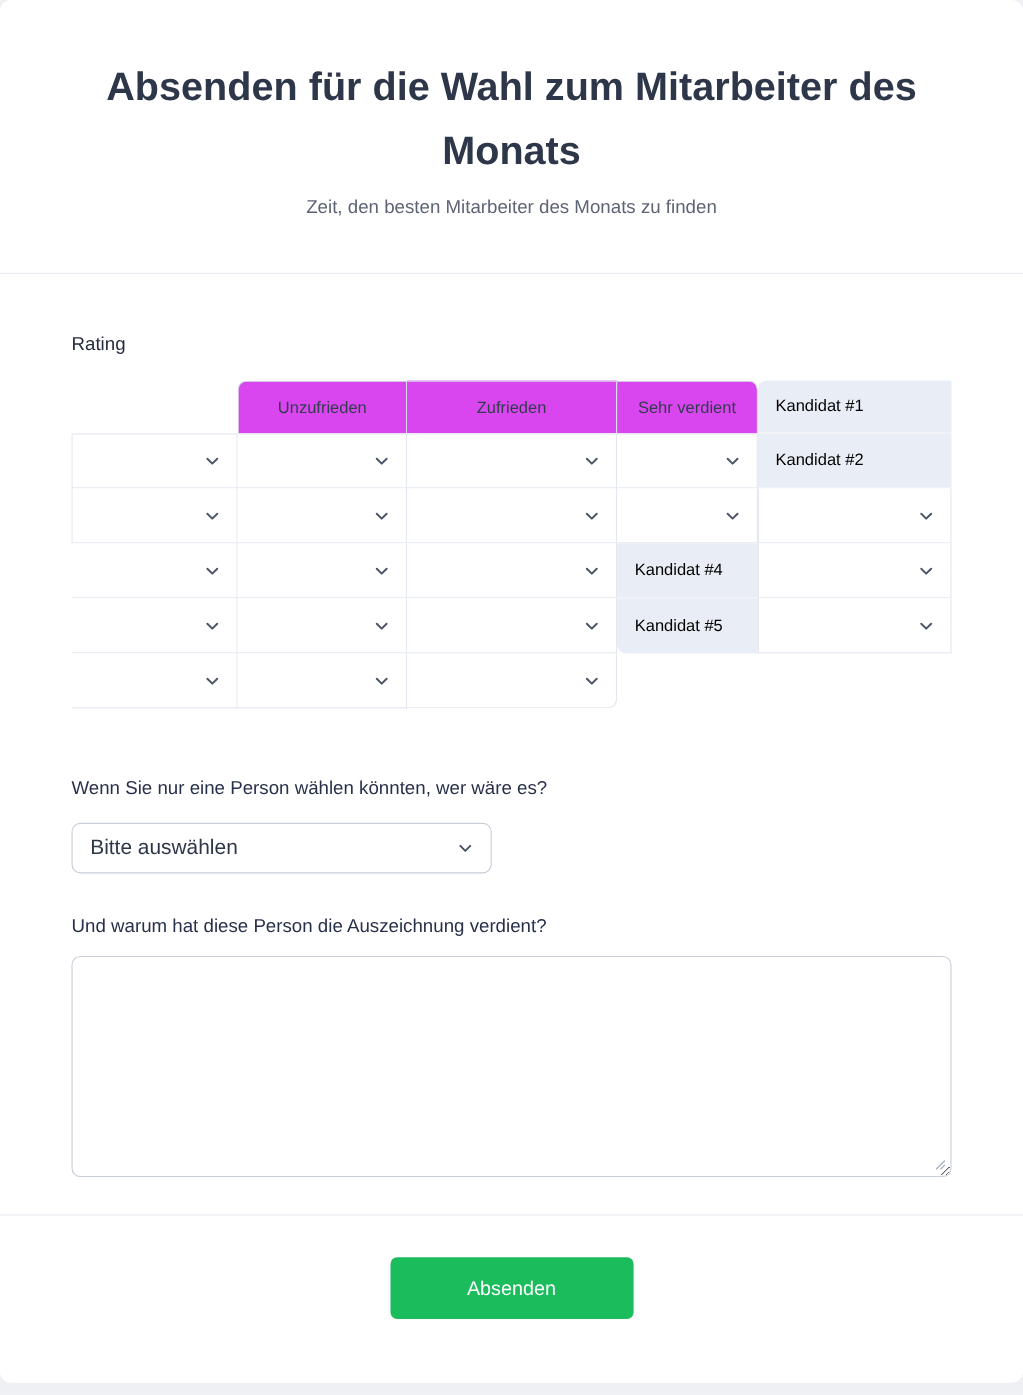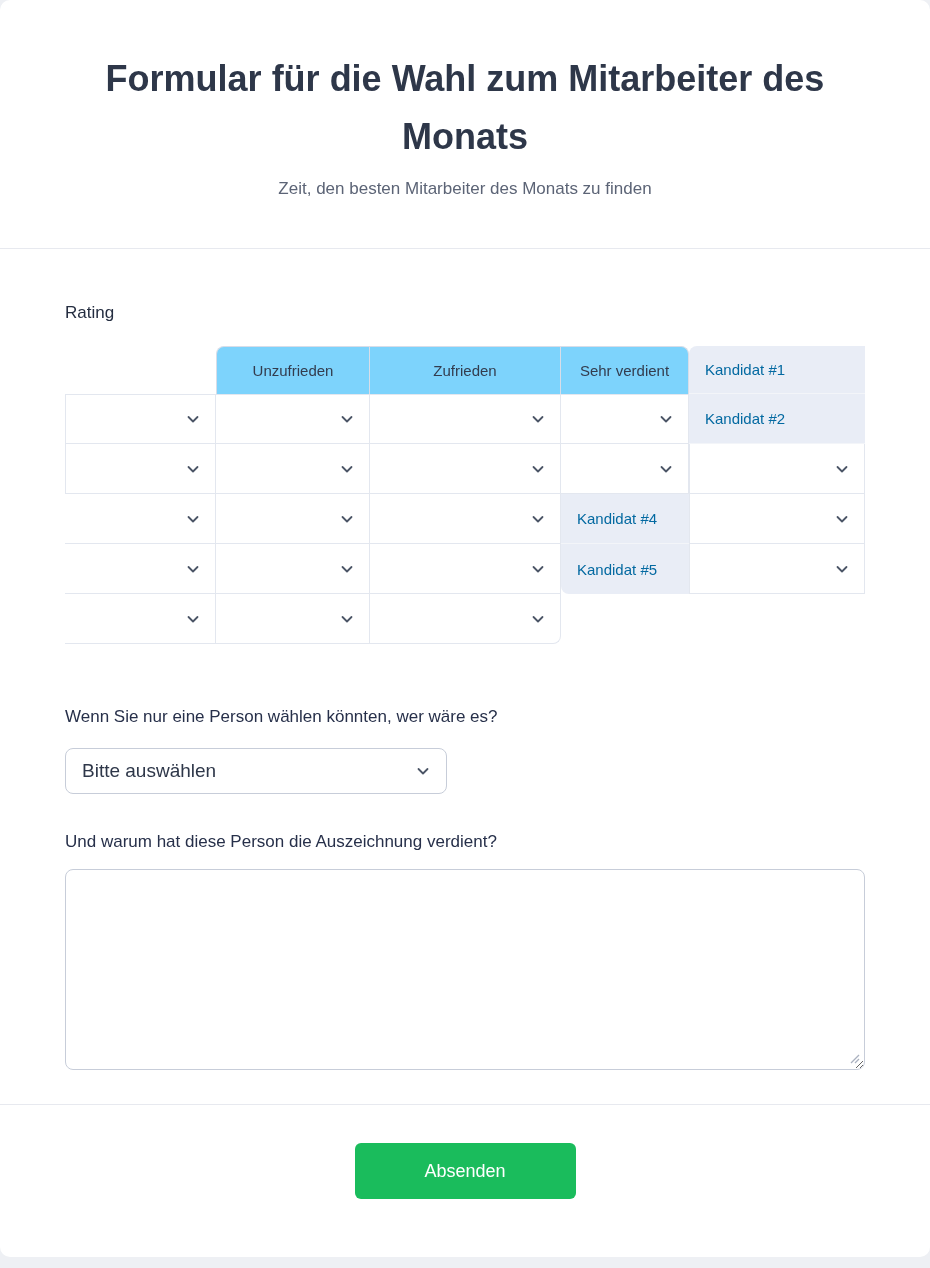--- a/index.html
+++ b/index.html
@@ -56,39 +56,39 @@
   
   .matrix {
     margin-top: 23px;
     display: grid;
     grid-template-columns: 151px 154px 191px 128px 176px;
     grid-template-rows: 48px repeat(5, 50px);
     width: 800px;
   }
   .m-spacer { background: transparent; }
   .m-head {
-    background: #7dd3fc;
+    background: #d946ef;
     border-top: 1px solid #d8dde8;
     border-right: 1px solid #d8dde8;
     display: flex;
     align-items: center;
     justify-content: center;
     font-size: 15px;
     color: #333c4e;
   }
   .m-head.first { border-left: 1px solid #d8dde8; border-top-left-radius: 8px; }
   .m-head.last  { border-top-right-radius: 8px; }
 
   .m-rowlabel {
     background: #e9edf6;
     display: flex;
     align-items: center;
     padding-left: 16px;
     font-size: 15px;
-    color: #0369a1;
+    color: #000000;
     border-bottom: 1px solid #f3f5f9;
   }
   .m-rowlabel.first { border-top-left-radius: 8px; }
   .m-rowlabel.last  { border-bottom-left-radius: 8px; border-bottom: none; }
 
   .m-cell {
     background: #ffffff;
     border-right: 1px solid #e3e7ef;
     border-bottom: 1px solid #e3e7ef;
     display: flex;
@@ -184,21 +184,21 @@
     <symbol id="i-grip" viewBox="0 0 11 11">
       <line x1="2" y1="10" x2="10" y2="2" stroke="#aab1c0" stroke-width="1.2"></line>
       <line x1="6" y1="10" x2="10" y2="6" stroke="#aab1c0" stroke-width="1.2"></line>
     </symbol>
   </defs>
 </svg>
 
 <div class="form-card">
 
   <div class="form-header">
-    <h1 class="form-title">Formular für die Wahl zum Mitarbeiter des Monats</h1>
+    <h1 class="form-title">Absenden für die Wahl zum Mitarbeiter des Monats</h1>
     <div class="form-subtitle">Zeit, den besten Mitarbeiter des Monats zu finden</div>
   </div>
   <hr class="header-divider">
 
   <div class="form-main">
 
     <div class="section-label">Rating</div>
 
     <div class="matrix">
 

